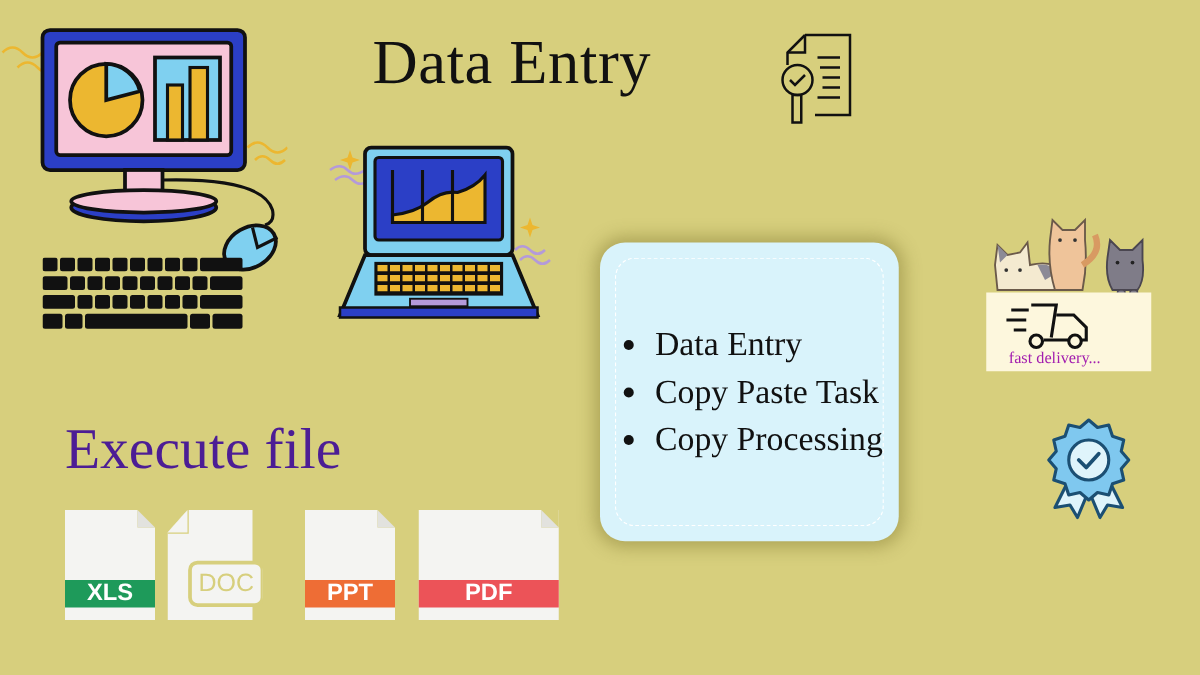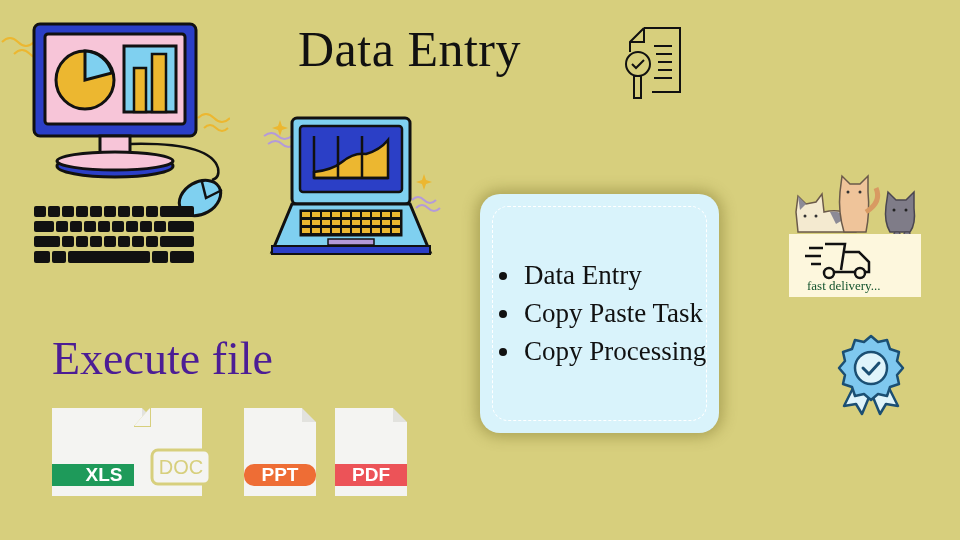--- a/index.html
+++ b/index.html
@@ -9,21 +9,21 @@
   .subtitle{left:52px;top:336px;font-family:"Liberation Serif",serif;font-size:46px;color:#4c1d95;line-height:1;}
   .card{left:480px;top:194px;width:239px;height:239px;background:#d9f3fb;border-radius:20px;box-shadow:0 0 14px 4px rgba(120,110,40,0.45);}
   .card .dash{position:absolute;left:12px;top:12px;right:12px;bottom:12px;border:1.5px dashed #ffffff;border-radius:16px;}
   .card ul{position:absolute;left:22px;top:62px;margin:0;padding:0 0 0 20px;font-family:"Liberation Serif",serif;font-size:27px;color:#111;line-height:38px;}
   .card li{padding-left:2px;}
   .files{left:50px;top:408px;}
   .file{position:absolute;width:72px;height:88px;background:#f4f4f2;}
   .file .fold{position:absolute;right:0;top:0;width:0;height:0;border-left:14px solid #e2e2de;border-top:14px solid #d7cf7d;}
   .file .band{position:absolute;left:0;right:0;top:56px;height:22px;color:#fff;font-family:"Liberation Sans",sans-serif;font-weight:bold;font-size:19px;text-align:center;line-height:22px;}
   .delivery{left:789px;top:234px;width:132px;height:63px;background:#fdf7dd;}
-  .delivery .txt{position:absolute;left:18px;bottom:3px;font-family:"Liberation Serif",serif;font-size:13px;color:#14532d;}
+  .delivery .txt{position:absolute;left:18px;bottom:3px;font-family:"Liberation Serif",serif;font-size:13px;color:#a21caf;}
 </style>
 </head>
 <body>
 
 <svg class="abs" style="left:0;top:18px;" width="230" height="250" viewBox="0 0 230 250">
 
   <path d="M2 24 q8 -8 16 0 t16 0" stroke="#ecb730" stroke-width="2" fill="none"></path>
   <path d="M14 36 q8 -8 16 0 t16 0" stroke="#ecb730" stroke-width="2" fill="none"></path>
   <path d="M198 100 q8 -8 16 0 t16 0" stroke="#ecb730" stroke-width="2" fill="none"></path>
   <path d="M204 110 q6 -6 12 0 t12 0" stroke="#ecb730" stroke-width="2" fill="none"></path>
@@ -204,37 +204,37 @@
   <path d="M24 44 L10 72 L22 70 L28 80 L38 56 Z" fill="#dff4fb" stroke="#1b4f73" stroke-width="2.5" stroke-linejoin="round"></path>
   <path d="M50 44 L64 72 L52 70 L46 80 L36 56 Z" fill="#dff4fb" stroke="#1b4f73" stroke-width="2.5" stroke-linejoin="round"></path>
   <path d="M37 2 L44 8 L53 6 L56 15 L65 18 L63 27 L69 34 L63 41 L65 50 L56 53 L53 62 L44 60 L37 66 L30 60 L21 62 L18 53 L9 50 L11 41 L5 34 L11 27 L9 18 L18 15 L21 6 L30 8 Z" fill="#7fc8ef" stroke="#1b4f73" stroke-width="2.5" stroke-linejoin="round"></path>
   <circle cx="37" cy="34" r="16" fill="#dff4fb" stroke="#1b4f73" stroke-width="2.5"></circle>
   <path d="M29 34 l6 6 l10 -11" stroke="#1b4f73" stroke-width="3" fill="none" stroke-linecap="round" stroke-linejoin="round"></path>
 </svg>
 
 <div class="abs subtitle">Execute file</div>
 
 <div class="abs files">
-  <div class="file" style="left:2px;padding-left:32px;">
+  <div class="file" style="left:2px;">
     <div class="fold"></div>
     <div class="band" style="background:#1e9a5a;">XLS</div>
   </div>
 
   <div class="file" style="left:84px;background:transparent;">
     <svg width="76" height="90" viewBox="0 0 76 90" style="position:absolute;left:0;top:0;">
       <path d="M16 0 L68 0 L68 88 L0 88 L0 18 Z" fill="#f4f4f2"></path>
       <path d="M0 18 L16 18 L16 0" fill="#d7cf7d" stroke="#d7cf7d" stroke-width="2"></path>
       <path d="M16 0 L0 18 L16 18 Z" fill="#f4f4f2"></path>
       <rect x="18" y="42" width="58" height="34" rx="6" fill="#f4f4f2" stroke="#d7cf7d" stroke-width="3"></rect>
     </svg>
     <div style="position:absolute;left:18px;top:46px;width:58px;text-align:center;font-family:'Liberation Sans',sans-serif;font-size:20px;color:#d7cf7d;line-height:26px;">DOC</div>
   </div>
 
   <div class="file" style="left:194px;">
     <div class="fold"></div>
-    <div class="band" style="background:#ee6d35;border-radius:10px;">PPT</div>
-  </div>
-
-  <div class="file" style="left:285px;">
+    <div class="band" style="background:#ee6d35;">PPT</div>
+  </div>
+
+  <div class="file" style="left:285px;padding-left:40px;">
     <div class="fold"></div>
     <div class="band" style="background:#ec5358;">PDF</div>
   </div>
 </div>
 
 </body></html>

